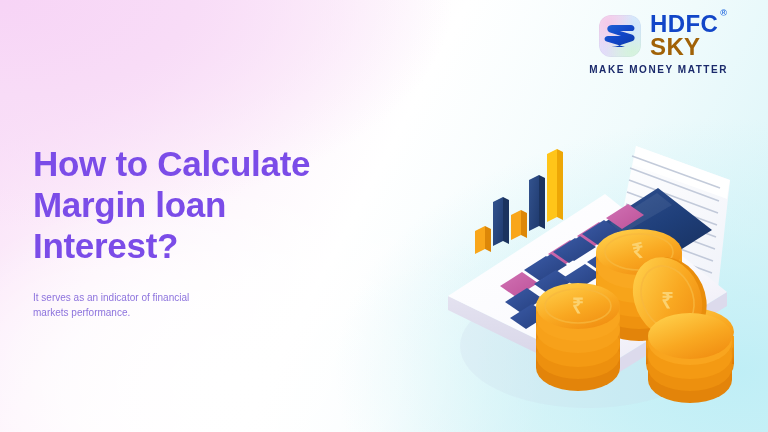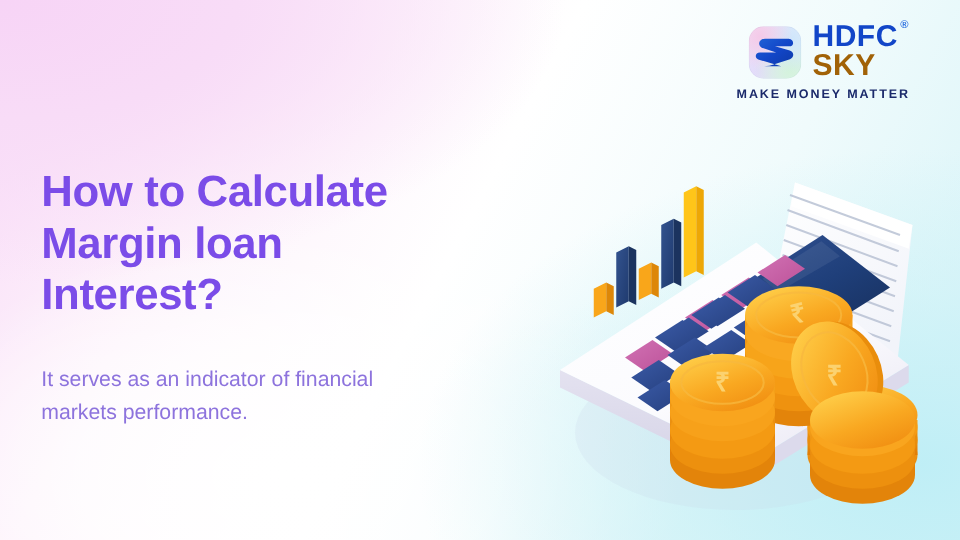--- a/index.html
+++ b/index.html
@@ -30,21 +30,21 @@
     position:absolute; inset:0;
     background:radial-gradient(58% 62% at 30% 88%, #ffffff 0%, rgba(255,255,255,0.72) 38%, rgba(255,255,255,0) 72%);
   }
   .bg-soft-cyan {
     position:absolute; inset:0;
     background:radial-gradient(70% 78% at 96% 86%, rgba(190,238,246,0.95) 0%, rgba(205,242,247,0.55) 42%, rgba(255,255,255,0) 75%);
   }
 
   
   #logo {
-    position:absolute; top:19px; right:40px;
+    position:absolute; top:13px; right:40px;
     display:flex; flex-direction:column; align-items:center;
   }
   .logo-row { display:flex; align-items:center; gap:9px; }
   .logo-mark {
     width:42px; height:42px; border-radius:12px;
     position:relative; overflow:hidden;
     background:
       radial-gradient(circle at 22% 20%, #f4c9e8 0%, rgba(244,201,232,0) 55%),
       radial-gradient(circle at 82% 24%, #cfe6fb 0%, rgba(207,230,251,0) 58%),
       radial-gradient(circle at 78% 84%, #d4f3dc 0%, rgba(212,243,220,0) 60%),
@@ -65,28 +65,28 @@
   .logo-sky {
     font-size:24px; font-weight:700; letter-spacing:0.4px; color:#a16207;
   }
   .logo-tagline {
     margin-top:6px;
     font-size:10px; font-weight:700; letter-spacing:1.55px;
     color:#1b2a6b;
   }
 
   
-  #copy { position:absolute; left:33px; top:134px; width:390px; }
+  #copy { position:absolute; left:33px; top:144px; width:390px; }
   #headline {
     font-size:35px; font-weight:700; line-height:1.17;
     color:#7b4ce8; letter-spacing:-0.3px; white-space:pre-line;
   }
   #subhead {
-    margin-top:34px;
-    font-size:17px; font-weight:400; line-height:1.52;
+    margin-top:23px;
+    font-size:10px; font-weight:400; line-height:1.52;
     color:#8d73dd; white-space:pre-line;
   }
 
   
   #illustration { position:absolute; left:400px; top:84px; width:368px; height:348px; }
   #illustration svg { display:block; width:100%; height:100%; }
 </style>
 </head>
 <body>
 

